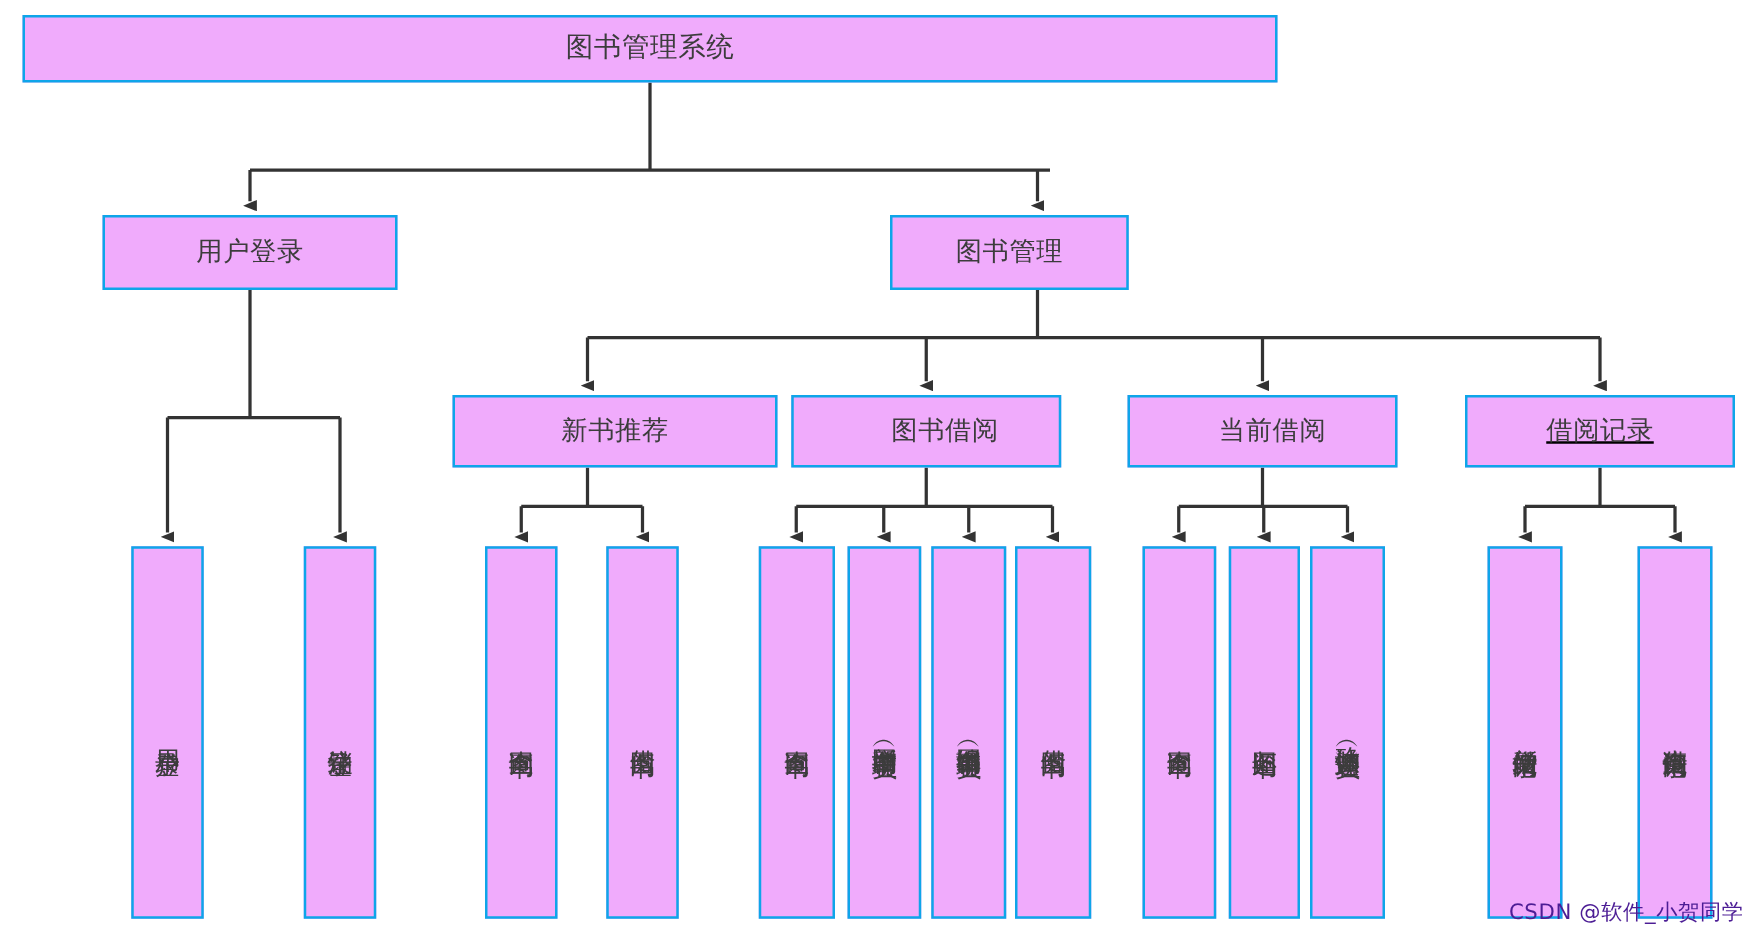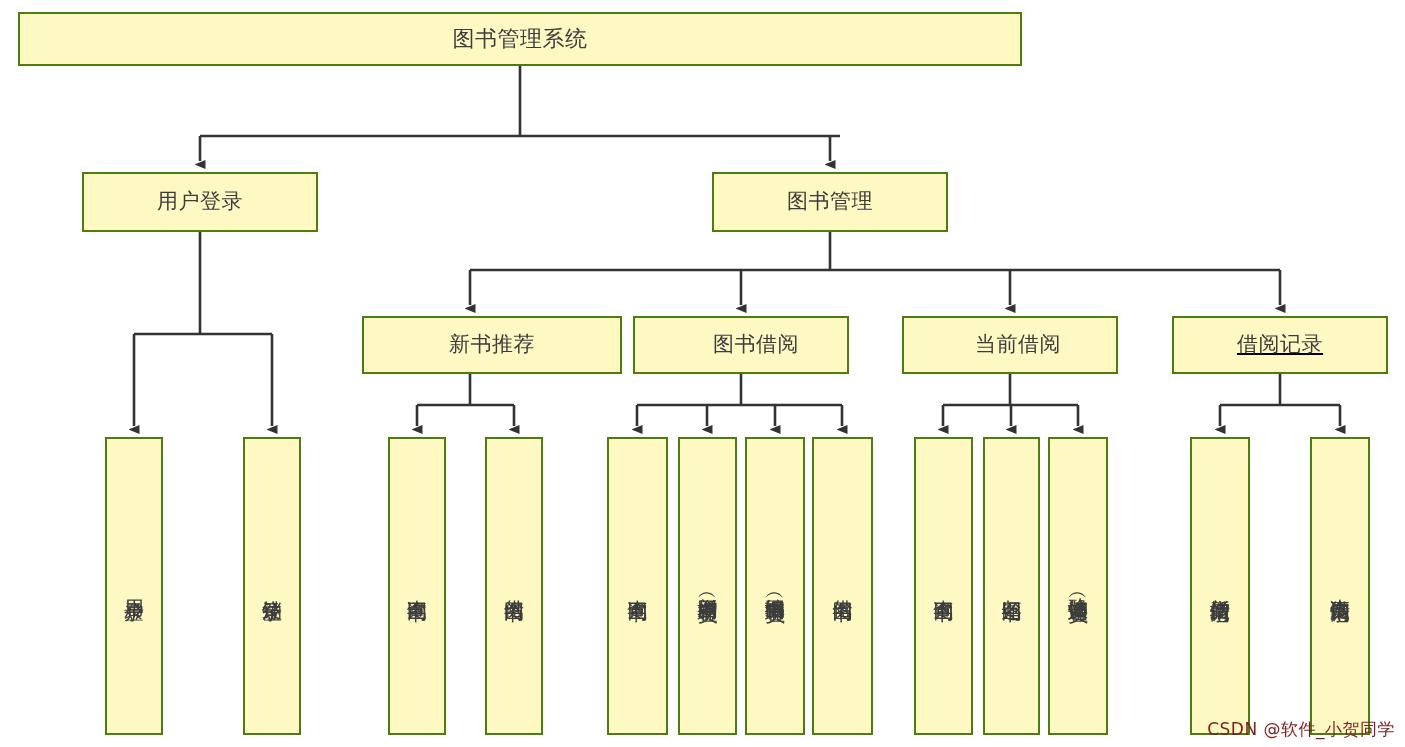--- a/index.html
+++ b/index.html
@@ -20,22 +20,22 @@
   svg#connector-layer {
     position: absolute;
     left: 0;
     top: 0;
     width: 1405px;
     height: 747px;
   }
   .node-box {
     position: absolute;
     box-sizing: border-box;
-    border: 2px solid #4d7c0f;
-    background: #fef9c3;
+    border: 2px solid #0ea5e9;
+    background: #f0abfc;
     display: flex;
     align-items: center;
     justify-content: center;
     z-index: 2;
   }
   .node-label-h {
     font-size: 21px;
     color: #3c3c3c;
     line-height: 1.2;
     white-space: nowrap;
@@ -57,21 +57,21 @@
     line-height: 1.35;
     letter-spacing: 1px;
     text-align: center;
     white-space: nowrap;
   }
   .watermark {
     position: absolute;
     right: 10px;
     bottom: 6px;
     font-size: 17px;
-    color: #7f1d1d;
+    color: #4c1d95;
     z-index: 5;
     white-space: nowrap;
     letter-spacing: 0.5px;
   }
 </style>
 </head>
 <body>
 
 <div id="diagram-root">
 
@@ -139,21 +139,21 @@
     </g>
   </svg>
 
   <div class="node-box root" style="left:18px; top:12px; width:1004px; height:54px;">
     <span class="node-label-h">图书管理系统</span>
   </div>
 
   <div class="node-box" style="left:82px; top:172px; width:236px; height:60px;">
     <span class="node-label-h">用户登录</span>
   </div>
-  <div class="node-box" style="left:712px; top:172px; width:236px; height:60px;">
+  <div class="node-box" style="left:712px; top:172px; width:191px; height:60px;">
     <span class="node-label-h">图书管理</span>
   </div>
 
   <div class="node-box" style="left:362px; top:316px; width:260px; height:58px;">
     <span class="node-label-h">新书推荐</span>
   </div>
   <div class="node-box" style="left:633px; top:316px; width:216px; height:58px;padding-left:30px;">
     <span class="node-label-h">图书借阅</span>
   </div>
   <div class="node-box" style="left:902px; top:316px; width:216px; height:58px;padding-left:16px;">

